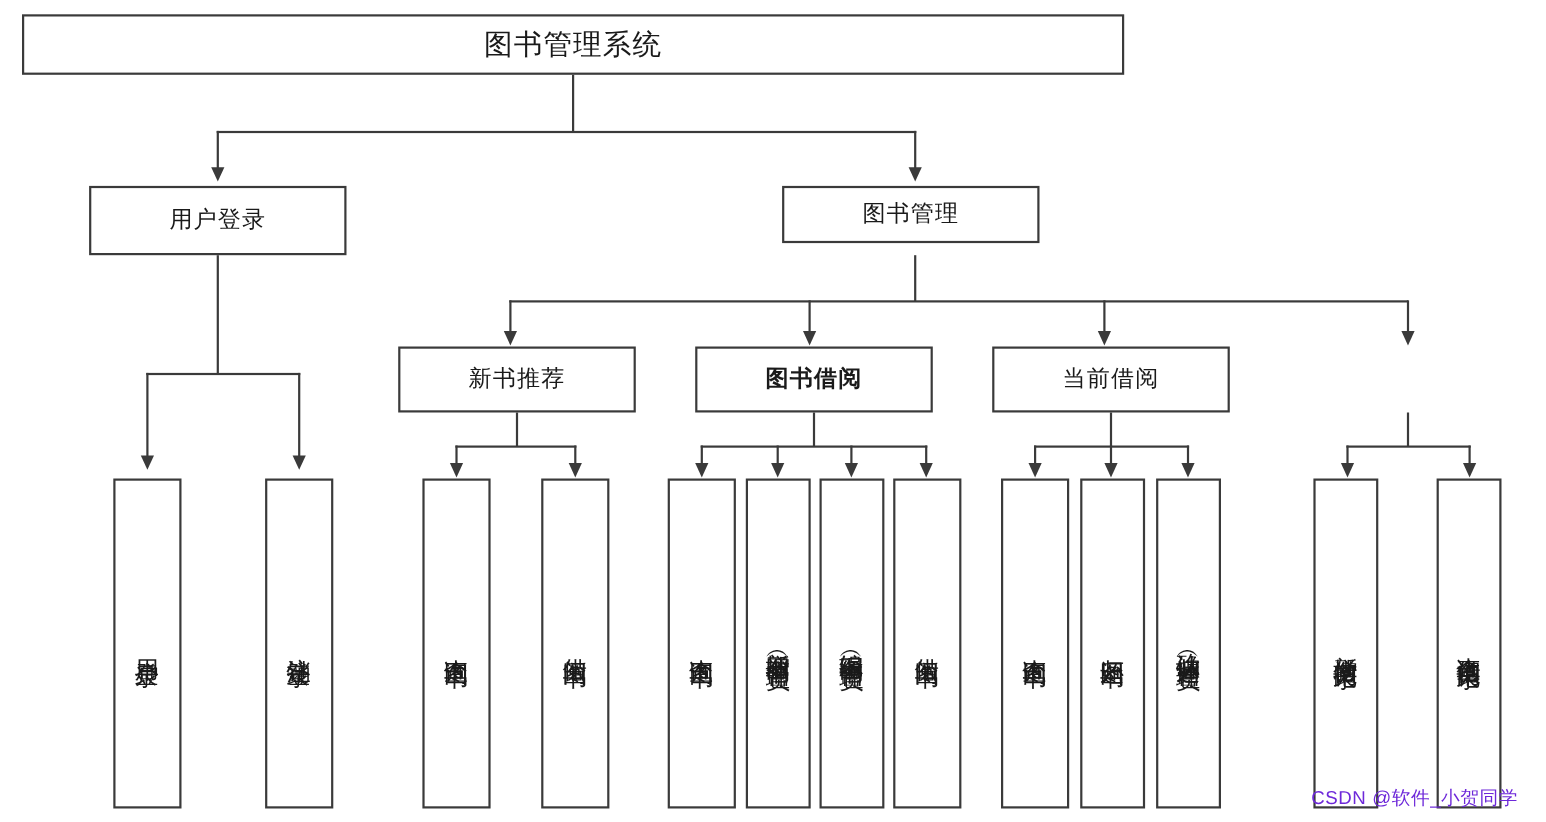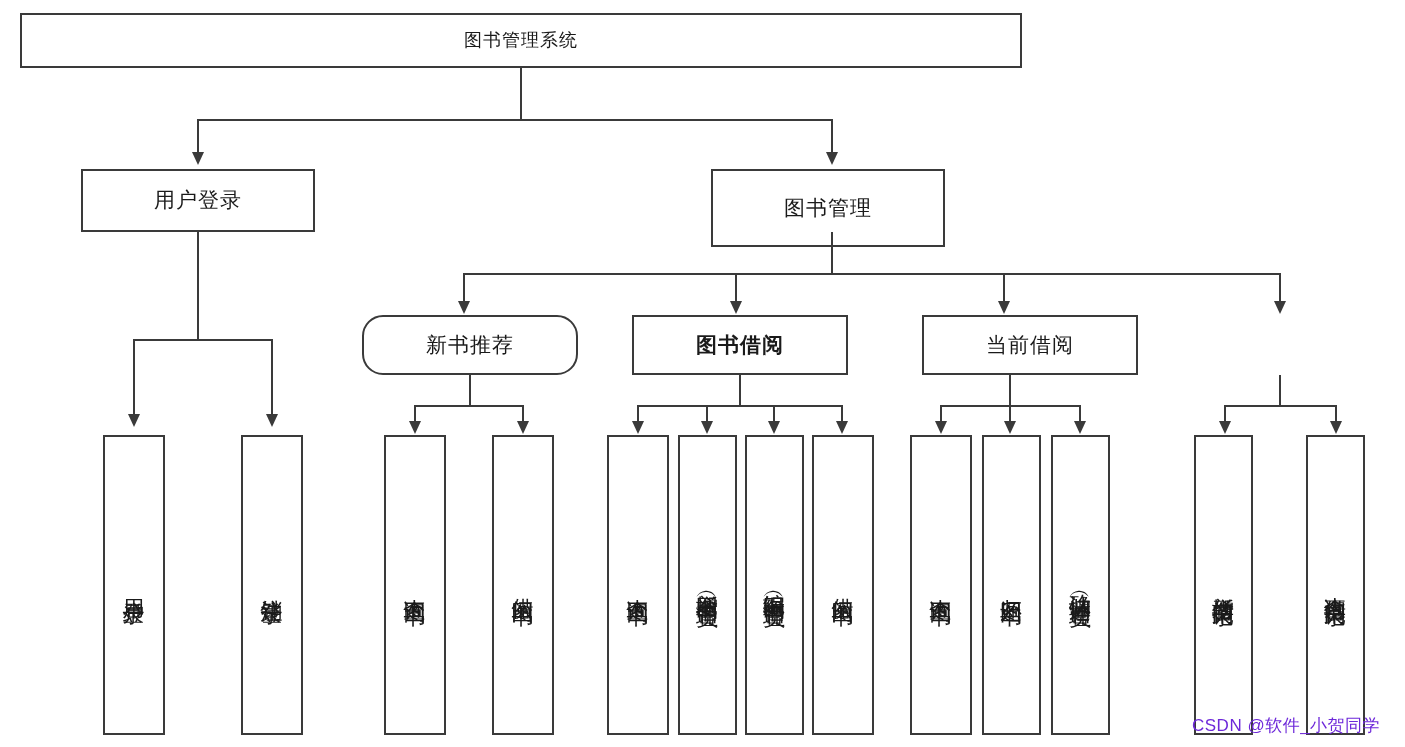--- a/index.html
+++ b/index.html
@@ -29,21 +29,21 @@
     display:block;
     text-align:center;
     line-height:1.18;
     white-space:nowrap;
   }
   
   .h-node .label{
     font-size:21px;
     letter-spacing:1px;
   }
-  #node-root .label{font-size:18px;}
+  #node-root .label{font-size:26px;}
   
   .v-node{
     border-width:2px;
   }
   .v-node .label{
     writing-mode:vertical-rl;
     text-orientation:upright;
     font-size:22px;
     line-height:1.05;
     letter-spacing:2px;
@@ -88,21 +88,21 @@
   <div class="edge h" style="left:197px;top:119px;width:636px;"></div>
 
   <div class="edge v" style="left:197px;top:119px;height:36px;"></div>
   <div class="arrow" style="left:192px;top:152px;"></div>
   <div class="edge v" style="left:831px;top:119px;height:36px;"></div>
   <div class="arrow" style="left:826px;top:152px;"></div>
 
   <div class="node h-node" style="left:81px;top:169px;width:234px;height:63px;">
     <span class="label">用户登录</span>
   </div>
-  <div class="node h-node" style="left:711px;top:169px;width:234px;height:78px;">
+  <div class="node h-node" style="left:711px;top:169px;width:234px;height:52px;">
     <span class="label">图书管理</span>
   </div>
 
   <div class="edge v" style="left:197px;top:232px;height:108px;"></div>
   <div class="edge h" style="left:133px;top:339px;width:140px;"></div>
   <div class="edge v" style="left:133px;top:339px;height:76px;"></div>
   <div class="arrow" style="left:128px;top:414px;"></div>
   <div class="edge v" style="left:271px;top:339px;height:76px;"></div>
   <div class="arrow" style="left:266px;top:414px;"></div>
 
@@ -110,27 +110,27 @@
   <div class="edge h" style="left:463px;top:273px;width:817px;"></div>
   <div class="edge v" style="left:463px;top:273px;height:30px;"></div>
   <div class="arrow" style="left:458px;top:301px;"></div>
   <div class="edge v" style="left:735px;top:273px;height:30px;"></div>
   <div class="arrow" style="left:730px;top:301px;"></div>
   <div class="edge v" style="left:1003px;top:273px;height:30px;"></div>
   <div class="arrow" style="left:998px;top:301px;"></div>
   <div class="edge v" style="left:1279px;top:273px;height:30px;"></div>
   <div class="arrow" style="left:1274px;top:301px;"></div>
 
-  <div class="node h-node" style="left:362px;top:315px;width:216px;height:60px;border-radius:21px;">
+  <div class="node h-node" style="left:362px;top:315px;width:216px;height:60px;">
     <span class="label">新书推荐</span>
   </div>
   <div class="node h-node" style="left:632px;top:315px;width:216px;height:60px;font-weight:bold;">
     <span class="label">图书借阅</span>
   </div>
-  <div class="node h-node" style="left:902px;top:315px;width:216px;height:60px;margin-left:20px;">
+  <div class="node h-node" style="left:902px;top:315px;width:216px;height:60px;">
     <span class="label">当前借阅</span>
   </div>
 
   <div class="edge v" style="left:469px;top:375px;height:31px;"></div>
   <div class="edge h" style="left:414px;top:405px;width:110px;"></div>
   <div class="edge v" style="left:414px;top:405px;height:17px;"></div>
   <div class="arrow" style="left:409px;top:421px;"></div>
   <div class="edge v" style="left:522px;top:405px;height:17px;"></div>
   <div class="arrow" style="left:517px;top:421px;"></div>
 

